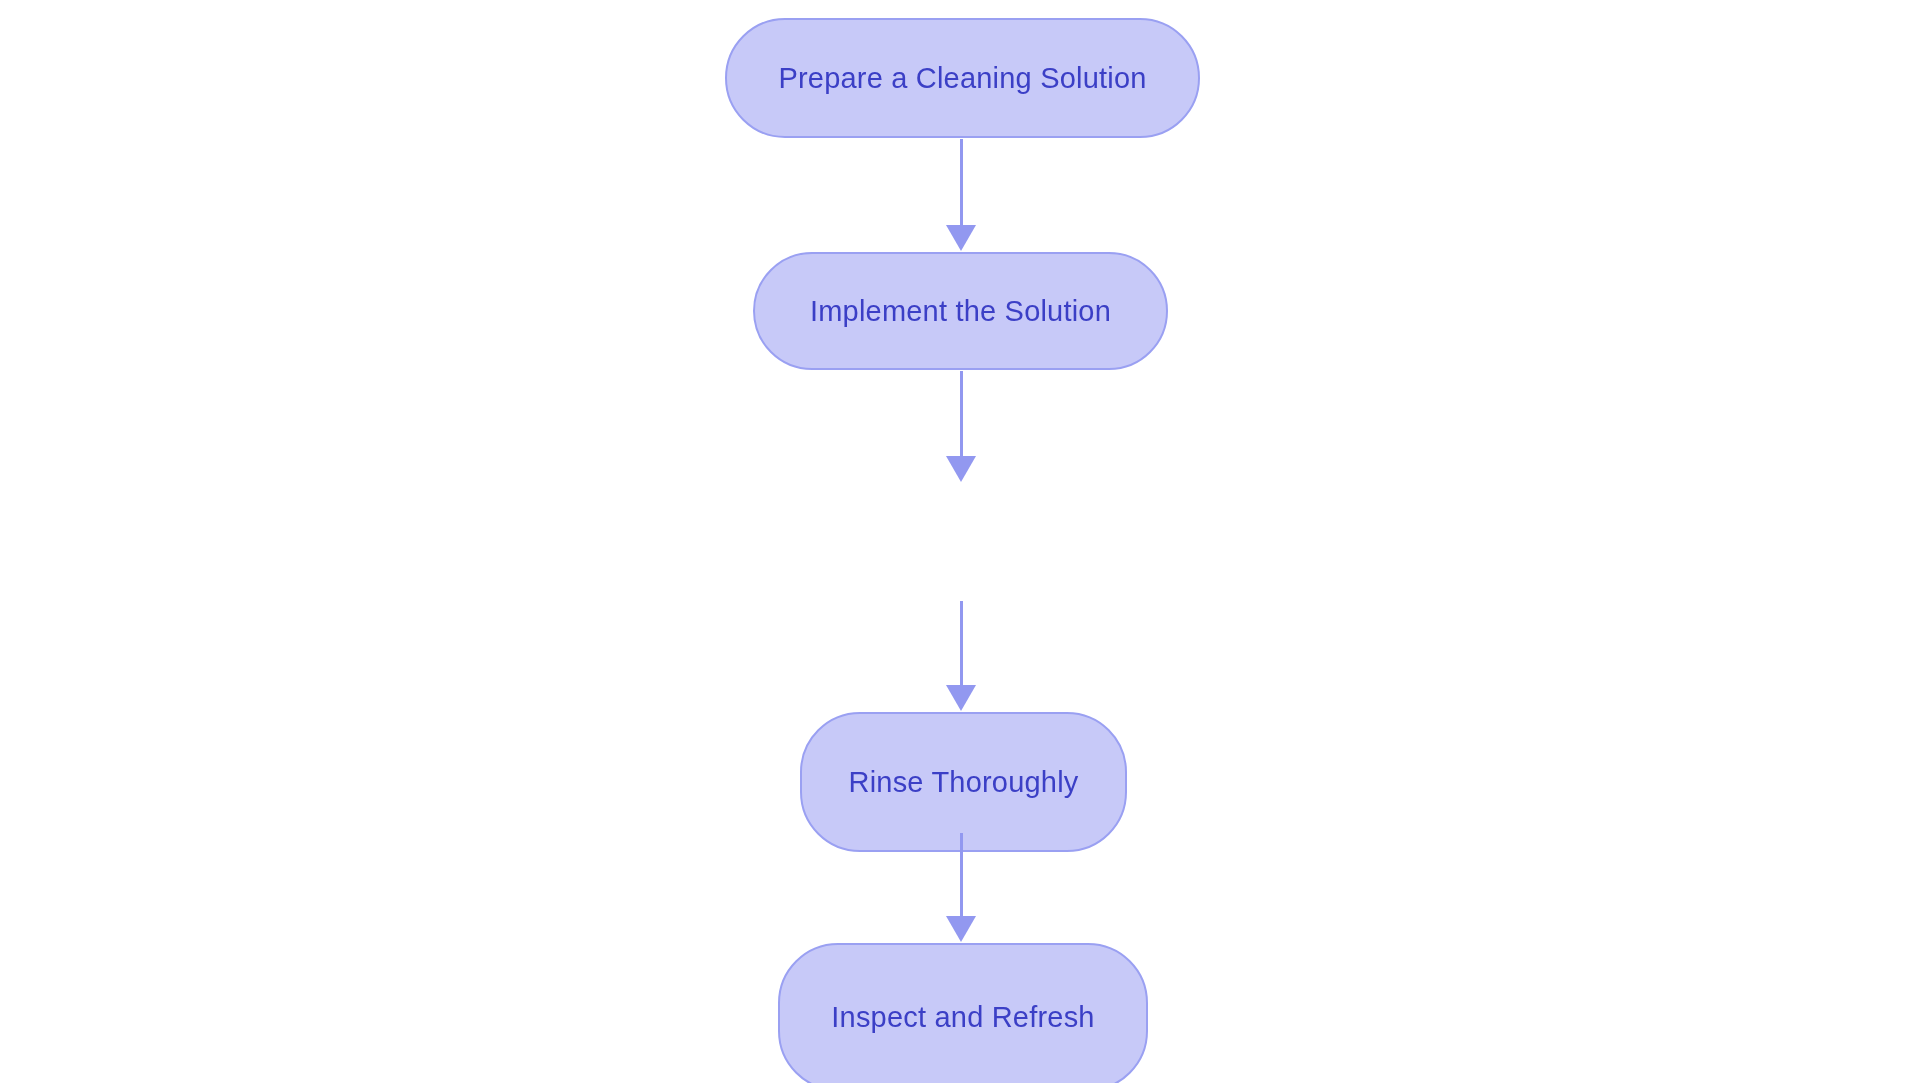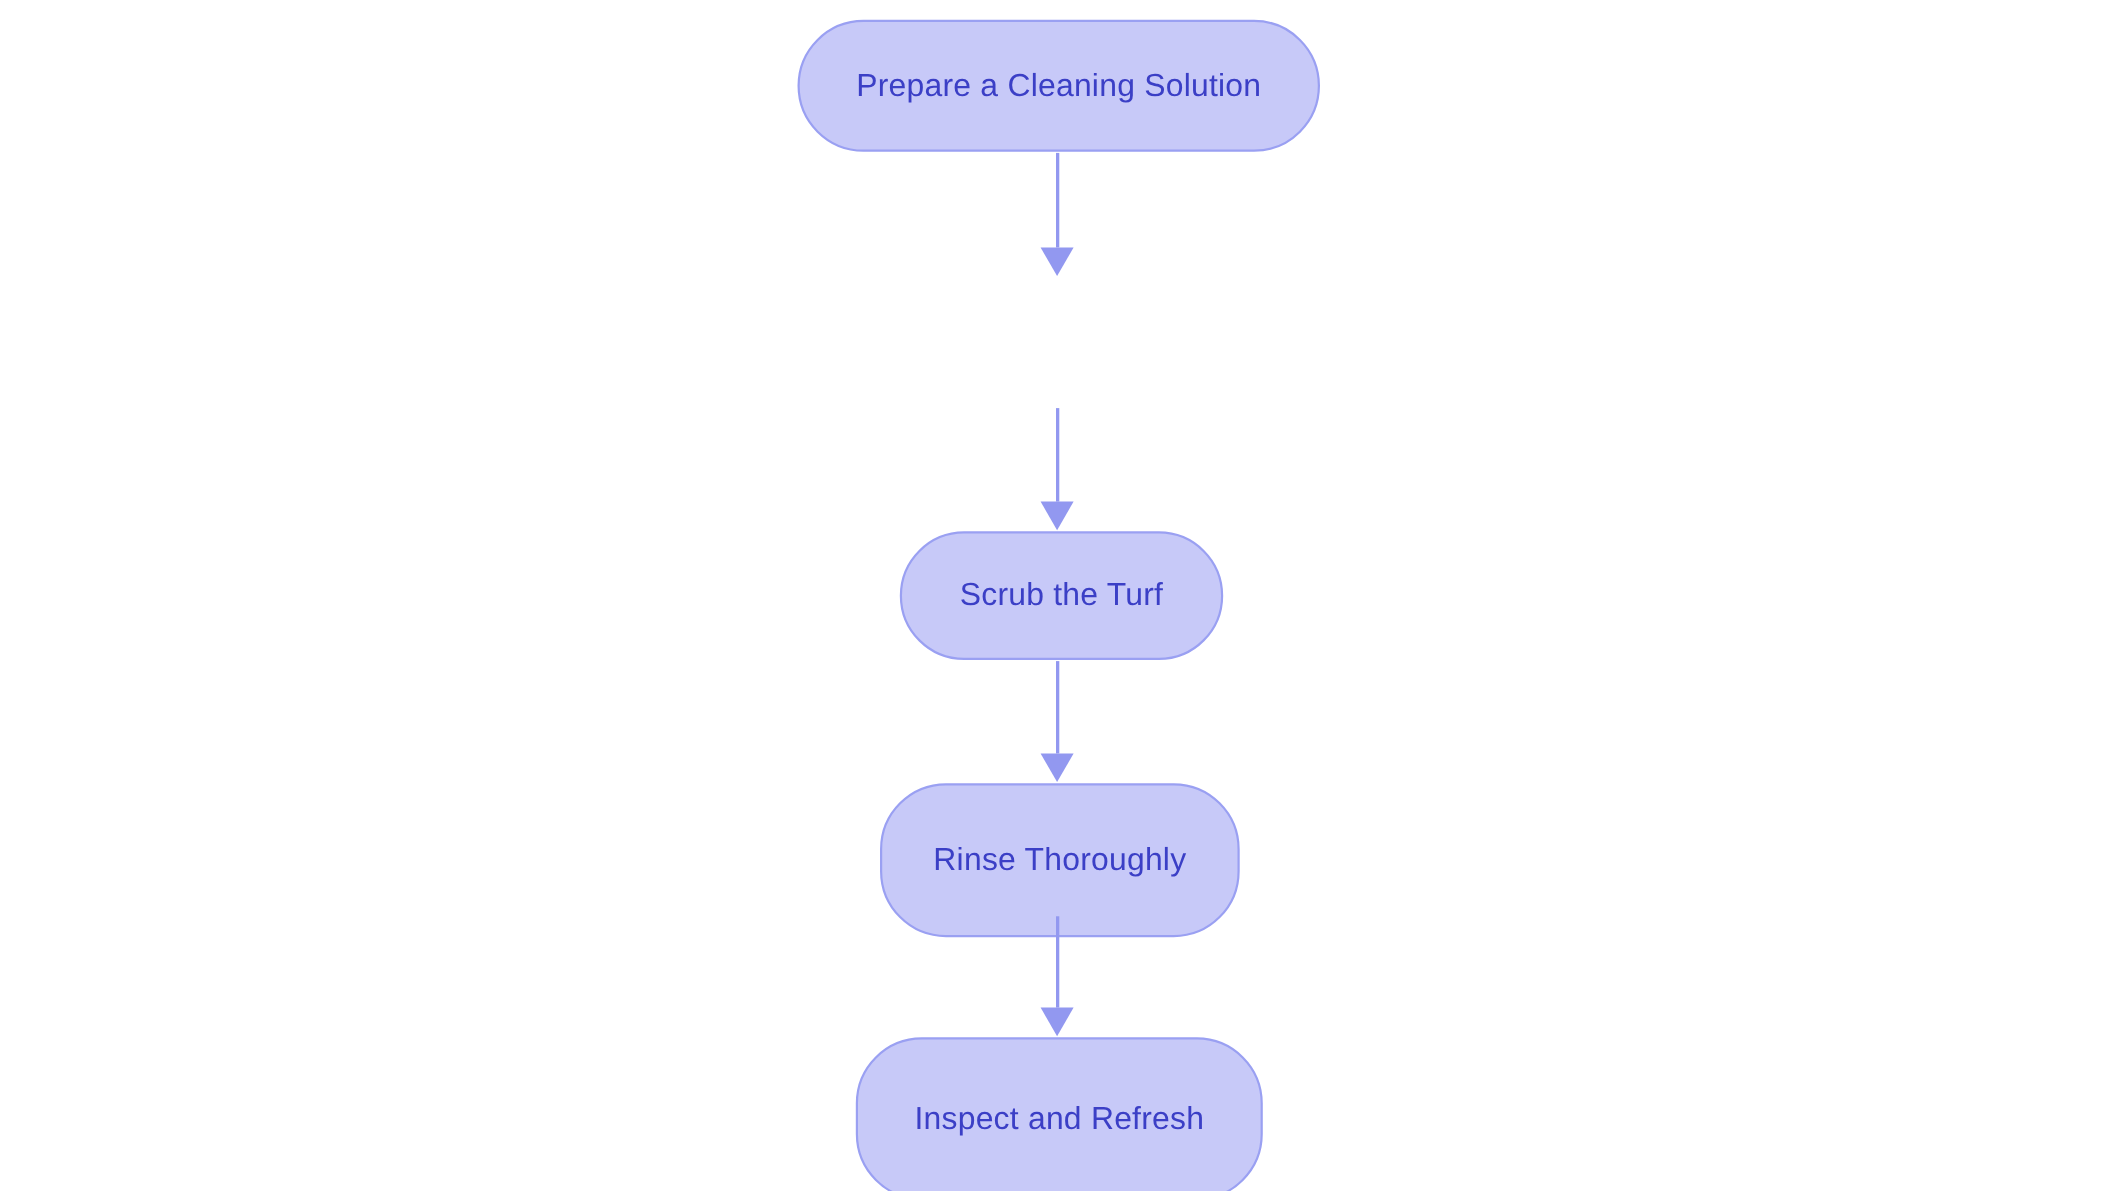--- a/index.html
+++ b/index.html
@@ -57,29 +57,29 @@
 
   <div class="node" style="left:725px; top:18px; width:475px; height:120px;">
     <span>Prepare a Cleaning Solution</span>
   </div>
 
   <div class="connector" style="left:945px; top:139px; height:112px;">
     <div class="line"></div>
     <div class="head"></div>
   </div>
 
+  <div class="node" style="left:753px; top:252px; width:415px; height:118px;">
+    <span>Implement the Solution</span>
+  </div>
 
   <div class="connector" style="left:945px; top:371px; height:111px;">
     <div class="line"></div>
     <div class="head"></div>
   </div>
 
-  <div class="node" style="left:818px; top:483px; width:294px; height:117px;">
-    <span>Scrub the Turf</span>
-  </div>
 
   <div class="connector" style="left:945px; top:601px; height:110px;">
     <div class="line"></div>
     <div class="head"></div>
   </div>
 
   <div class="node" style="left:800px; top:712px; width:327px; height:140px;">
     <span>Rinse Thoroughly</span>
   </div>
 

